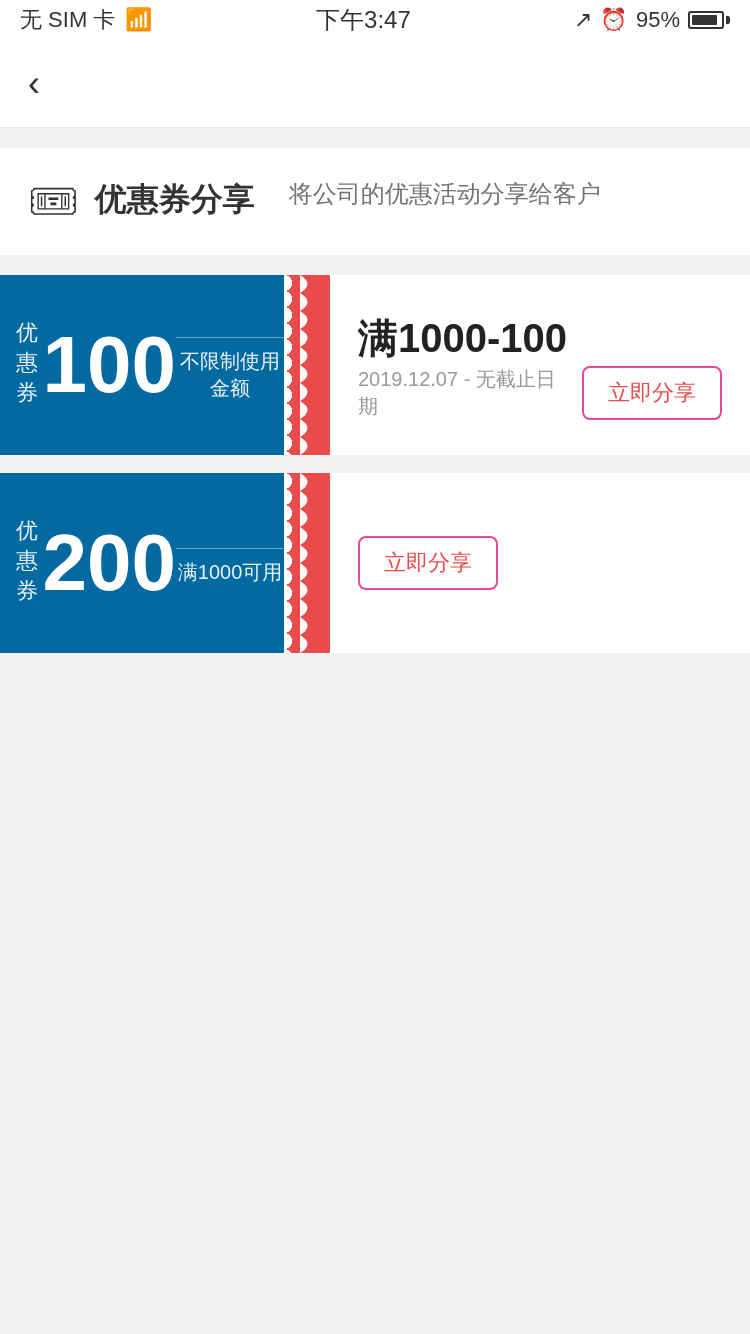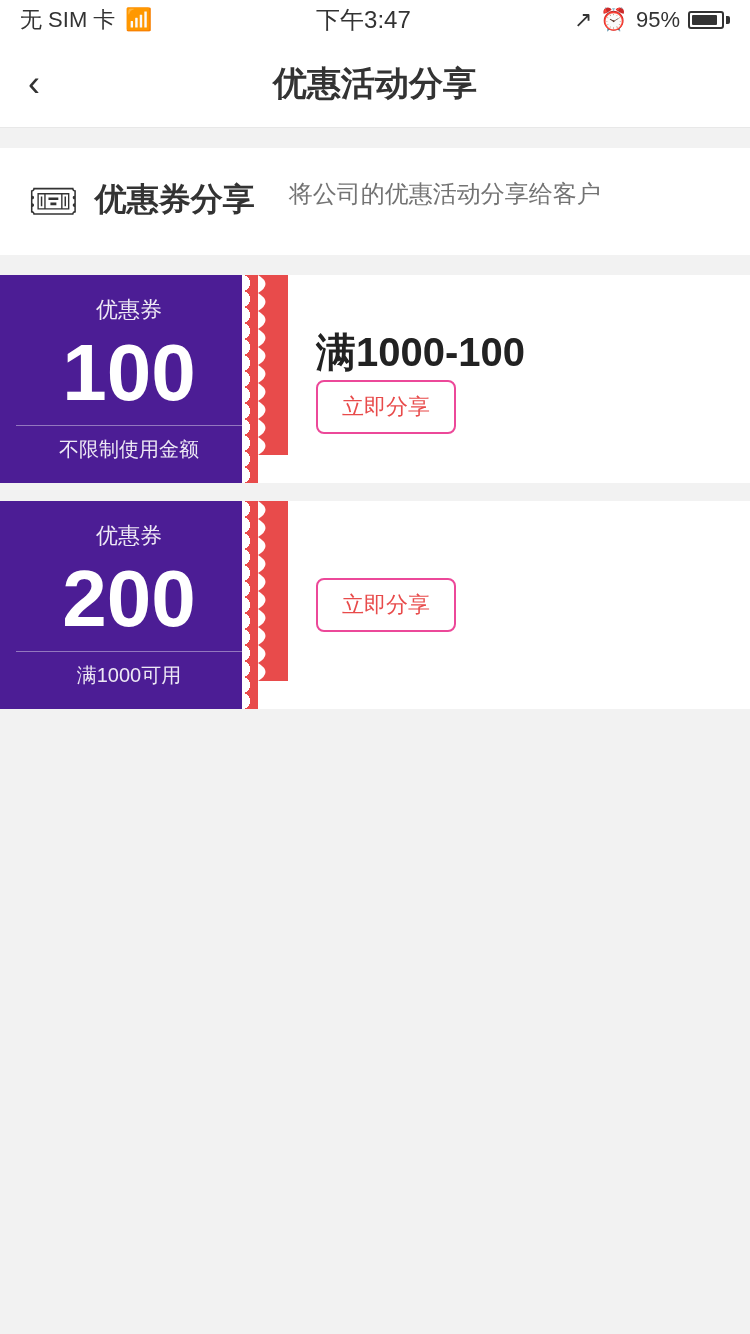--- a/index.html
+++ b/index.html
@@ -137,24 +137,24 @@
       background: #fff;
       display: flex;
       align-items: stretch;
       min-height: 180px;
       position: relative;
       overflow: visible;
     }
 
     
     .coupon-left {
-      width: 258px;
-      background: #4c1d95;
-      display: flex;
-      flex-direction: column;
+      width: 300px;
+      background: #0369a1;
+      display: flex;
+      flex-direction: row;
       align-items: center;
       justify-content: center;
       padding: 20px 16px;
       position: relative;
       flex-shrink: 0;
     }
 
     
     .coupon-left::after {
       content: '';
@@ -258,21 +258,20 @@
       <div class="battery-body">
         <div class="battery-fill"></div>
       </div>
       <div class="battery-cap"></div>
     </div>
   </div>
 </div>
 
 <div class="nav-bar">
   <div class="nav-back">‹</div>
-  <div class="nav-title">优惠活动分享</div>
 </div>
 
 <div class="section-header">
   <div class="section-icon">🎟</div>
   <div class="section-text-group">
     <div class="section-title">优惠券分享</div>
     <div class="section-subtitle">将公司的优惠活动分享给客户</div>
   </div>
 </div>
 
@@ -283,20 +282,21 @@
       <div class="coupon-tag-label">优惠券</div>
       <div class="coupon-amount">100</div>
       <div class="coupon-condition">不限制使用金额</div>
     </div>
     <svg width="30" height="180" viewBox="0 0 30 180" style="flex-shrink:0; background:#fff;">
       <path d="M0,0 Q15,9 0,18 Q15,27 0,36 Q15,45 0,54 Q15,63 0,72 Q15,81 0,90 Q15,99 0,108 Q15,117 0,126 Q15,135 0,144 Q15,153 0,162 Q15,171 0,180 L30,180 L30,0 Z" fill="#e84b4b"></path>
     </svg>
     <div class="coupon-right">
       <div class="coupon-name">满1000-100</div>
       <div class="coupon-meta">
+        <div class="coupon-date">2019.12.07 - 无截止日期</div>
         <button class="share-btn">立即分享</button>
       </div>
     </div>
   </div>
 
   <div class="coupon-card" style="margin-top: 16px;">
     <div class="coupon-left">
       <div class="coupon-tag-label">优惠券</div>
       <div class="coupon-amount">200</div>
       <div class="coupon-condition">满1000可用</div>

